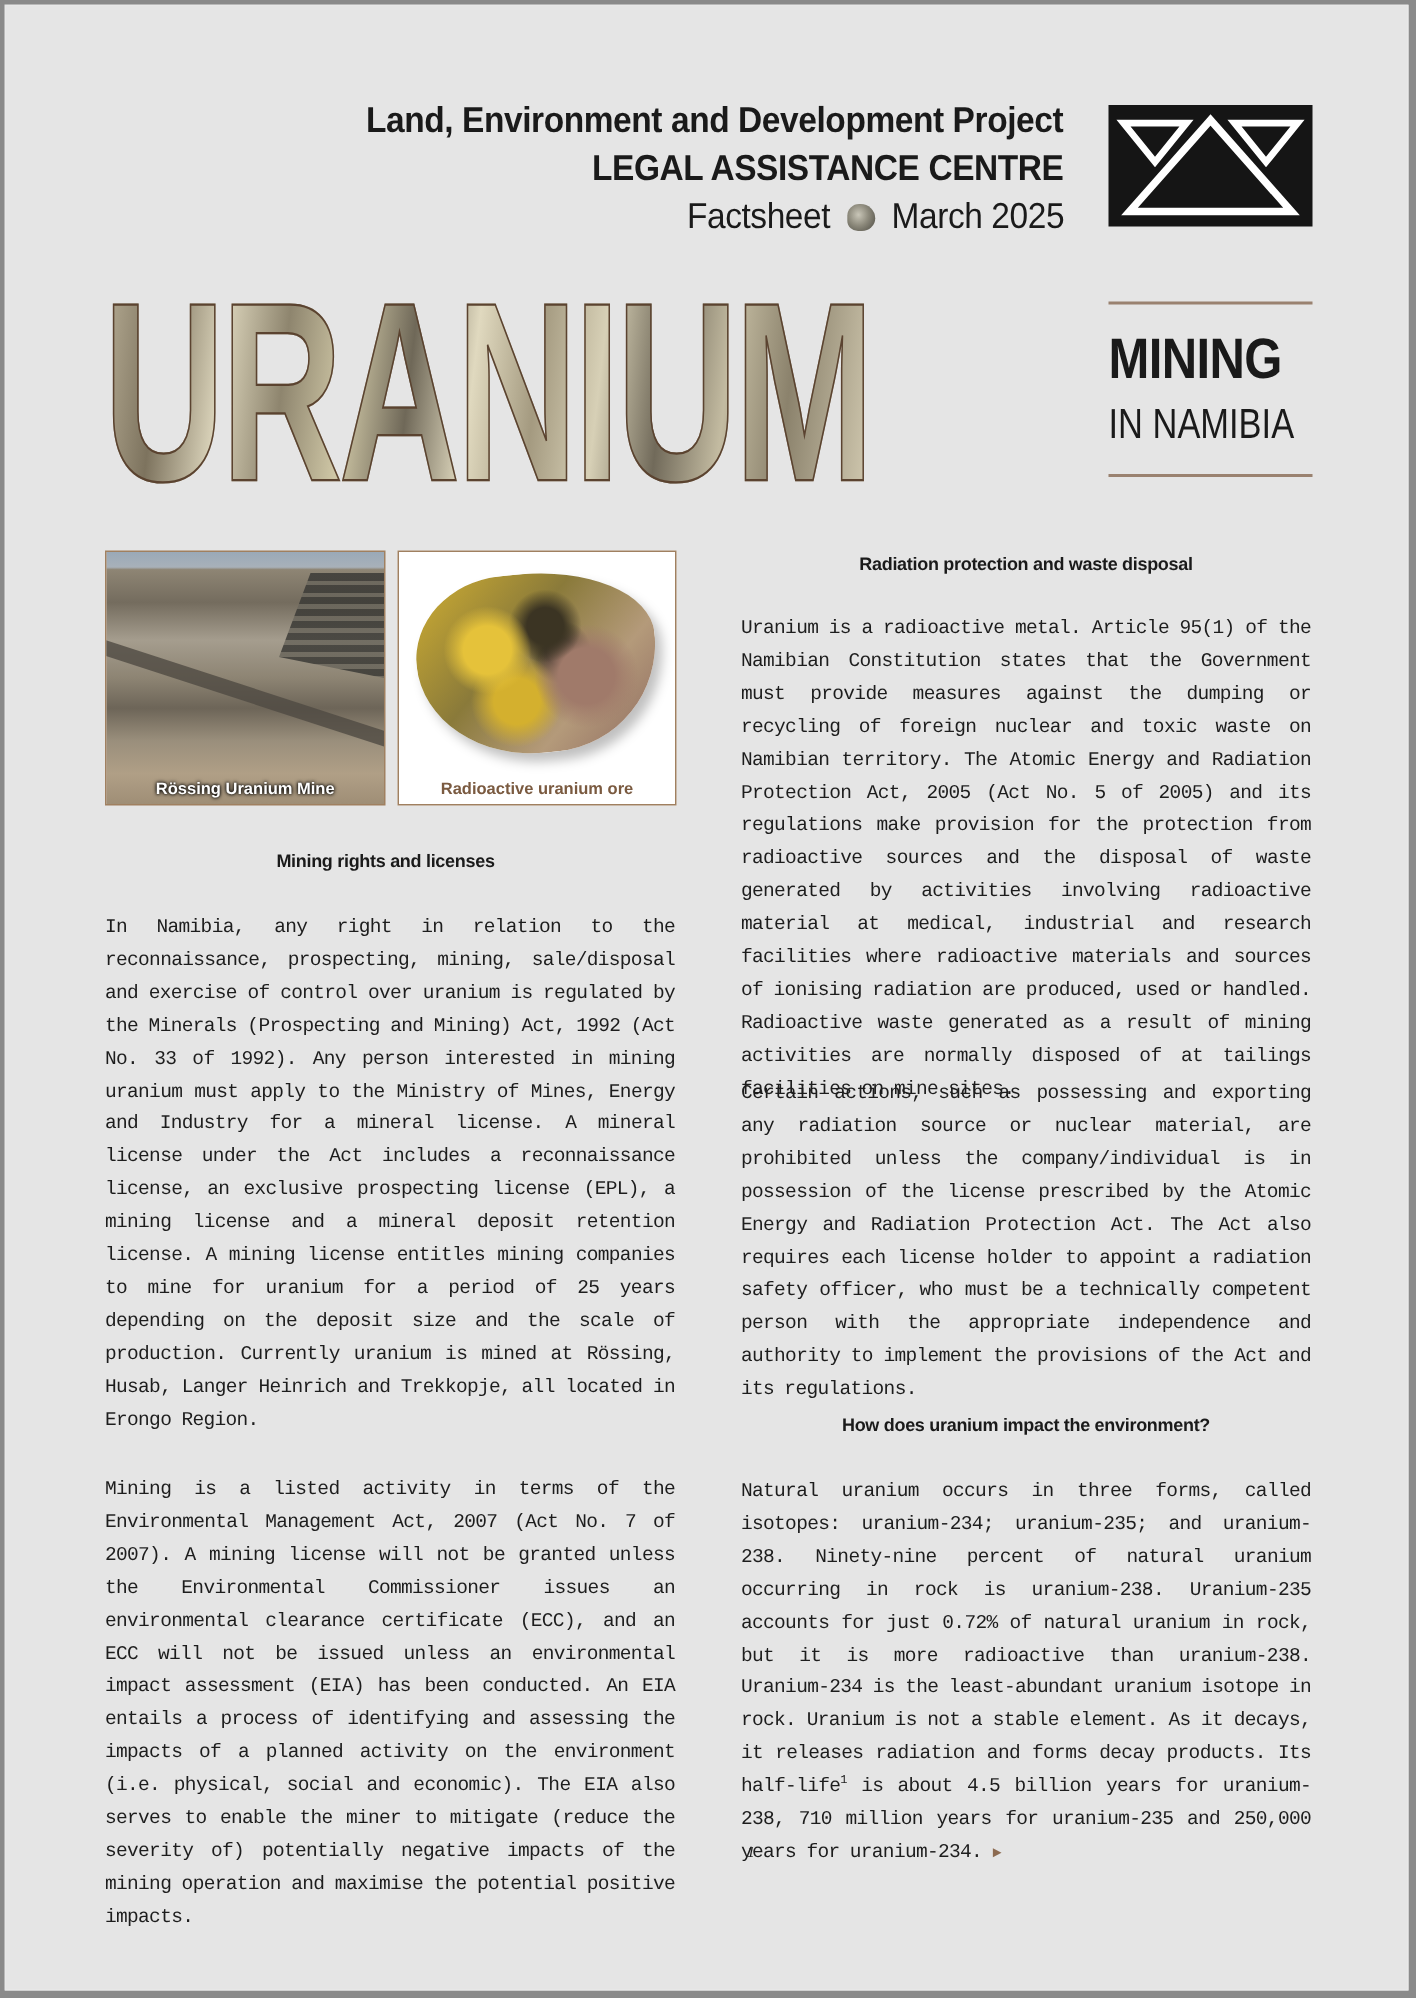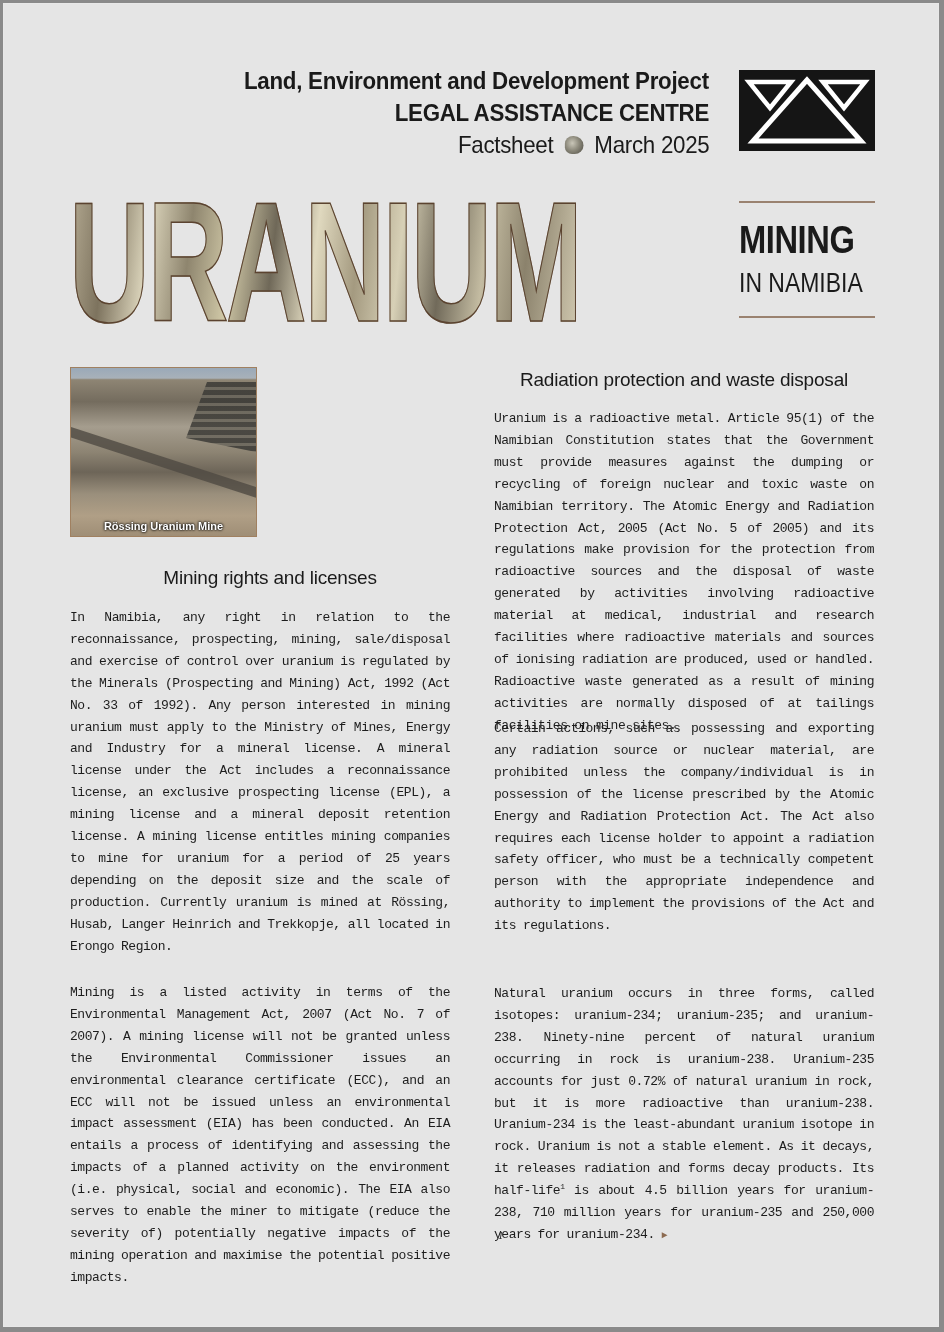--- a/index.html
+++ b/index.html
@@ -93,21 +93,21 @@
       linear-gradient(135deg, #cfae32 0%, #8a7a3a 40%, #b49a7a 70%, #8e6a60 100%);
     box-shadow: 4px 6px 8px rgba(0,0,0,0.25);
     transform: rotate(-6deg);
   }
   .photo-caption-dark {
     position: absolute; left: 0; right: 0; bottom: 4px; text-align: center;
     font-family: "Liberation Sans", sans-serif; font-weight: bold; font-size: 11px; color: #7a5a40;
   }
   .section-head {
     position: absolute; width: 380px; text-align: center;
-    font-family: "Liberation Sans", sans-serif; font-weight: normal; font-size: 19px; color: #1a1a1a;
+    font-family: "Liberation Sans", sans-serif; font-weight: bold; font-size: 12px; color: #1a1a1a;
     letter-spacing: -0.2px;
   }
   .para {
     position: absolute; width: 380px;
     font-family: Liberation Mono, monospace; font-size: 13px; line-height: 21.9px; color: #1d1d1d;
     text-align: justify; letter-spacing: -0.45px; word-spacing: -0.5px;
     hyphens: manual;
   }
   .triangle { color: #8c6a50; font-size: 10px; }
   .footnote {
@@ -143,29 +143,34 @@
   <div class="mining-rule" style="top:198px;"></div>
   <div class="mining-title">MINING</div>
   <div class="mining-sub">IN NAMIBIA</div>
   <div class="mining-rule" style="top:313px;"></div>
 
   <div class="photo-frame mine-photo">
     <div class="mine-terraces"></div>
     <div class="mine-road"></div>
     <div class="photo-caption-light">Rössing Uranium Mine</div>
   </div>
+  <div class="photo-frame ore-photo">
+    <div class="ore-rock"></div>
+    <div class="photo-caption-dark">Radioactive uranium ore</div>
+  </div>
 
-  <div class="section-head" style="left:77px; top:564px;">Mining rights and licenses</div>
+  <div class="section-head" style="left:64px; top:564px;">Mining rights and licenses</div>
   <div class="para" style="left:67px; top:604px;">In Namibia, any right in relation to the reconnaissance, prospecting, mining, sale/disposal and exercise of control over uranium is regulated by the Minerals (Prospecting and Mining) Act, 1992 (Act No. 33 of 1992). Any person interested in mining uranium must apply to the Ministry of Mines, Energy and Industry for a mineral license. A mineral license under the Act includes a reconnaissance license, an exclusive prospecting license (EPL), a mining license and a mineral deposit retention license. A mining license entitles mining companies to mine for uranium for a period of 25 years depending on the deposit size and the scale of production. Currently uranium is mined at Rössing, Husab, Langer Heinrich and Trekkopje, all located in Erongo Region.</div>
 
   <div class="para" style="left:67px; top:979px;">Mining is a listed activity in terms of the Environmental Management Act, 2007 (Act No. 7 of 2007). A mining license will not be granted unless the Environmental Commissioner issues an environmental clearance certificate (ECC), and an ECC will not be issued unless an environmental impact assessment (EIA) has been conducted. An EIA entails a process of identifying and assessing the impacts of a planned activity on the environment (i.e. physical, social and economic). The EIA also serves to enable the miner to mitigate (reduce the severity of) potentially negative impacts of the mining operation and maximise the potential positive impacts.</div>
 
   <div class="section-head" style="left:491px; top:366px;">Radiation protection and waste disposal</div>
   <div class="para" style="left:491px; top:405px;">Uranium is a radioactive metal. Article 95(1) of the Namibian Constitution states that the Government must provide measures against the dumping or recycling of foreign nuclear and toxic waste on Namibian territory. The Atomic Energy and Radiation Protection Act, 2005 (Act No. 5 of 2005) and its regulations make provision for the protection from radioactive sources and the disposal of waste generated by activities involving radioactive material at medical, industrial and research facilities where radioactive materials and sources of ionising radiation are produced, used or handled. Radioactive waste generated as a result of mining activities are normally disposed of at tailings facilities on mine sites.</div>
   <div class="para" style="left:491px; top:715px;">Certain actions, such as possessing and exporting any radiation source or nuclear material, are prohibi­ted unless the company/individual is in possession of the license prescribed by the Atomic Energy and Radiation Protection Act. The Act also requires each license holder to appoint a radiation safety officer, who must be a technically competent person with the appropriate independence and authority to implement the provisions of the Act and its regulations.</div>
 
+  <div class="section-head" style="left:491px; top:940px;">How does uranium impact the environment?</div>
   <div class="para" style="left:491px; top:980px;"><span>Natural uranium occurs in three forms, called isotopes: uranium-234; uranium-235; and uranium-238. Ninety-nine percent of natural uranium occurring in rock is uranium-238. Uranium-235 accounts for just 0.72% of natural uranium in rock, but it is more radioactive than uranium-238. Uranium-234 is the least-abundant uranium isotope in rock. Uranium is not a stable element. As it decays, it releases radiation and forms decay products. Its half-life</span><sup>1</sup><span> is about 4.5 billion years for uranium-238, 710 million years for uranium-235 and 250,000 years for uranium-234.</span> <span class="triangle">►</span></div>
 
   <div class="footnote">
     <span class="fn-mark">1</span>
   </div>
 
 </div>
 
 </body></html>

